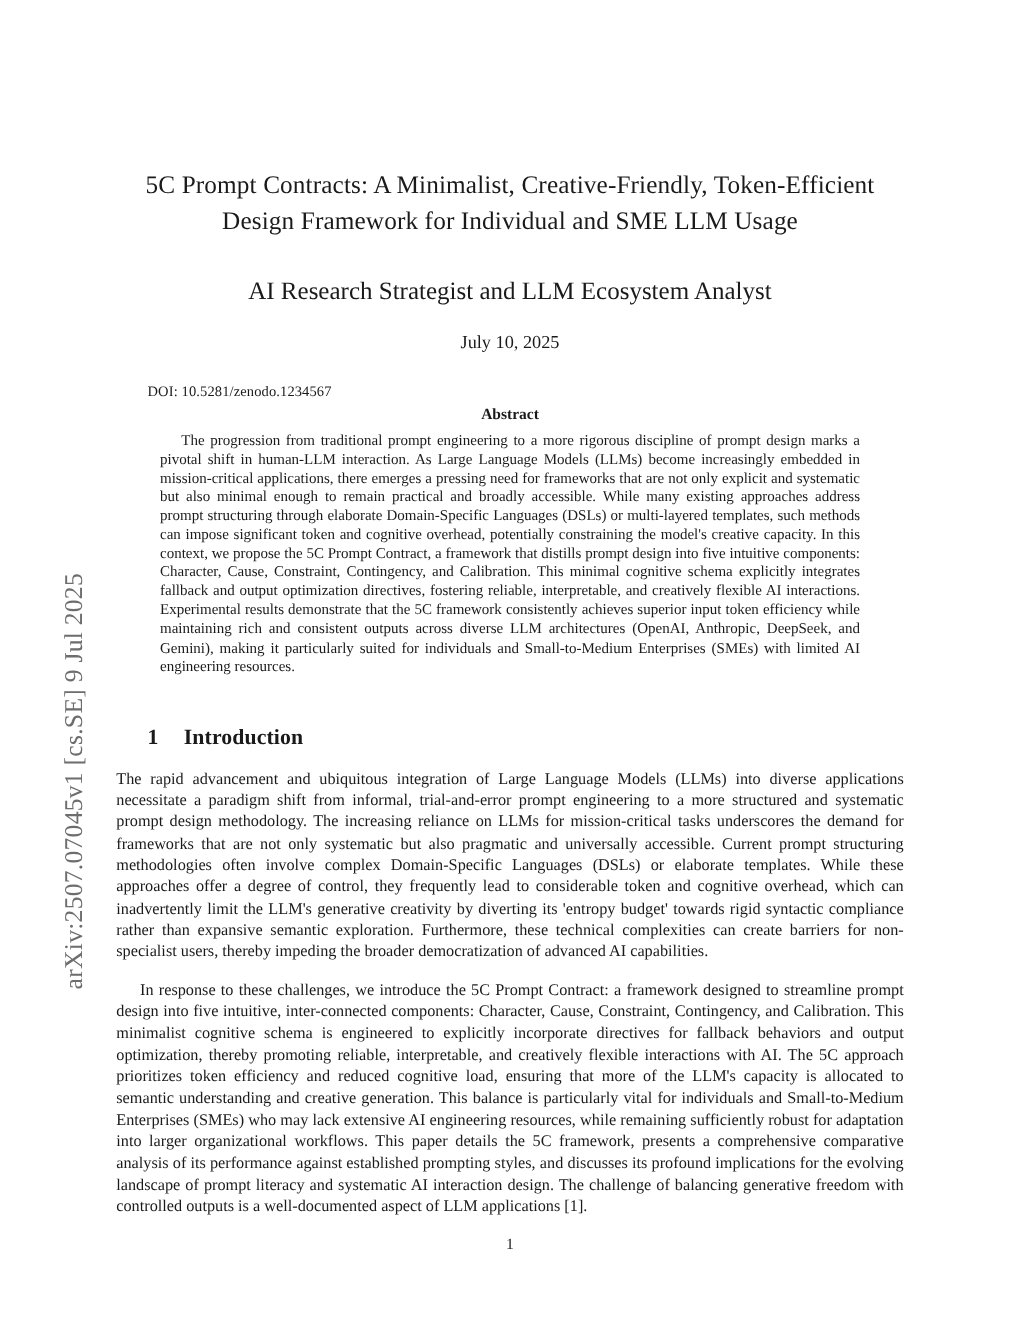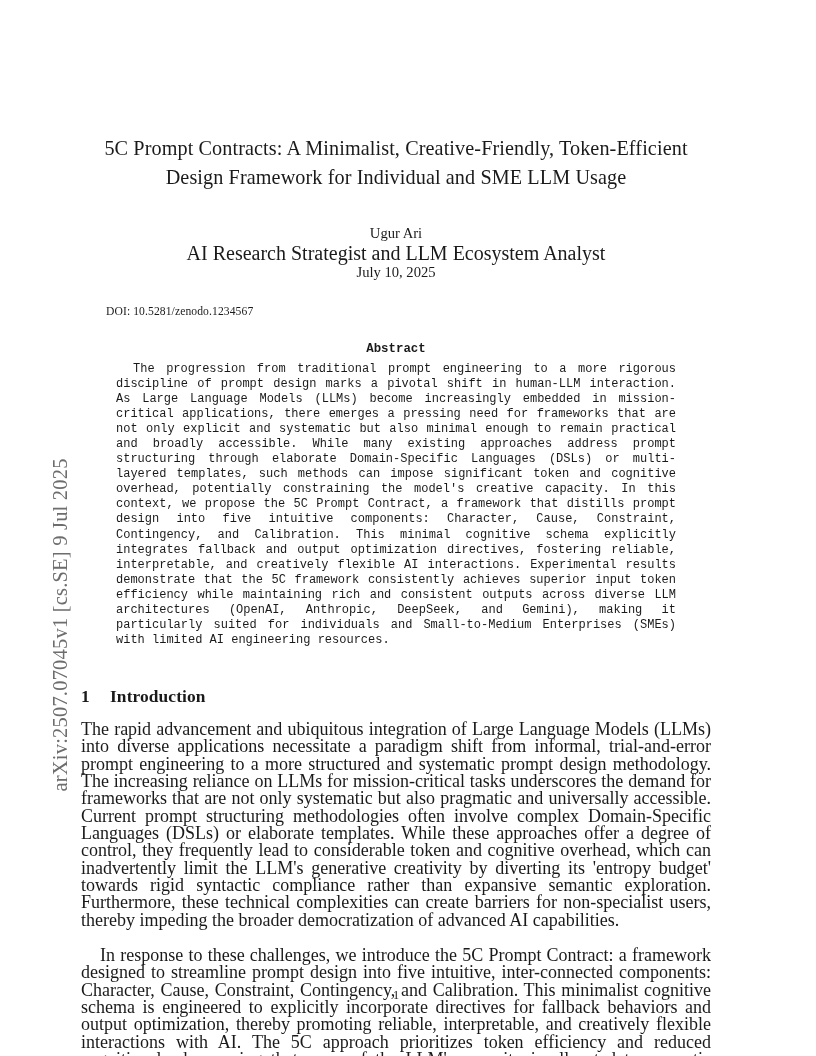--- a/index.html
+++ b/index.html
@@ -37,21 +37,21 @@
     font-family: "Liberation Serif", "DejaVu Serif", serif;
     font-size: 20.5px;
     letter-spacing: 0.2px;
     color: #6d6d6d;
     white-space: nowrap;
   }
 
   
   #page {
     position: absolute;
-    left: 81px;
+    left: 93px;
     top: 0;
     width: 630px;
     height: 1056px;
   }
 
   .title {
     margin: 0;
     padding-top: 134px;
     font-size: 20.2px;
     font-weight: normal;
@@ -68,35 +68,35 @@
     font-size: 14.6px;
     line-height: 20px;
   }
   .author-affil {
     font-size: 20px;
     line-height: 21px;
   }
   .pub-date {
     text-align: center;
     font-size: 14.6px;
+    margin-top: 22px;
   }
 
   .doi-line {
     margin-top: 24px;
     margin-left: 25px;
     font-size: 11.6px;
     letter-spacing: 0.1px;
   }
 
   
   .abstract-block {
-    margin-top: 24px;
+    margin-top: 4px;
     margin-left: 35px;
     margin-right: 35px;
-    font-family: Liberation Mono, monospace;
   }
   .abstract-heading {
     text-align: center;
     font-size: 12.4px;
     font-weight: bold;
     margin-bottom: 6px;
   }
   .abstract-text {
     font-size: 12px;
     line-height: 15.05px;
@@ -106,28 +106,29 @@
     hyphens: auto;
     -webkit-hyphens: auto;
   }
 
   
   .section-heading {
     margin-top: 38px;
     font-size: 17.4px;
     font-weight: bold;
     letter-spacing: 0.1px;
+    margin-left: 25px;
   }
   .section-heading .sec-num {
     display: inline-block;
     width: 29px;
   }
 
   .body-par {
-    font-size: 18px;
+    font-size: 13px;
     line-height: 17.35px;
     text-align: justify;
     text-justify: inter-word;
     margin-top: 14px;
     hyphens: auto;
     -webkit-hyphens: auto;
   }
   .body-par + .body-par {
     margin-top: 0;
     text-indent: 19px;
@@ -147,21 +148,20 @@
 
 <div id="arxiv-stamp">
   <div class="stamp-text">arXiv:2507.07045v1  [cs.SE]  9 Jul 2025</div>
 </div>
 
 <div id="page">
 
   <h1 class="title">5C Prompt Contracts: A Minimalist, Creative-Friendly, Token-Efficient Design Framework for Individual and SME LLM Usage</h1>
 
   <div class="author-block">
-    <div class="author-name">Ugur Ari</div>
     <div class="author-affil">AI Research Strategist and LLM Ecosystem Analyst</div>
   </div>
 
   <div class="pub-date">July 10, 2025</div>
 
   <div class="doi-line">DOI: 10.5281/zenodo.1234567</div>
 
   <div class="abstract-block">
     <div class="abstract-heading">Abstract</div>
     <div class="abstract-text">The progression from traditional prompt engineering to a more rigorous discipline of prompt design marks a pivotal shift in human-LLM interaction. As Large Language Models (LLMs) become increasingly embedded in mission-critical applications, there emerges a pressing need for frameworks that are not only explicit and systematic but also minimal enough to remain practical and broadly accessible. While many existing approaches address prompt structuring through elaborate Domain-Specific Languages (DSLs) or multi-layered templates, such methods can impose significant token and cognitive overhead, potentially constraining the model's creative capacity. In this context, we propose the 5C Prompt Contract, a framework that distills prompt design into five intuitive components: Character, Cause, Constraint, Contingency, and Calibration. This minimal cognitive schema explicitly integrates fallback and output optimization directives, fostering reliable, interpretable, and creatively flexible AI interactions. Experimental results demonstrate that the 5C framework consistently achieves superior input token efficiency while maintaining rich and consistent outputs across diverse LLM architectures (OpenAI, Anthropic, DeepSeek, and Gemini), making it particularly suited for individuals and Small-to-Medium Enterprises (SMEs) with limited AI engineering resources.</div>

